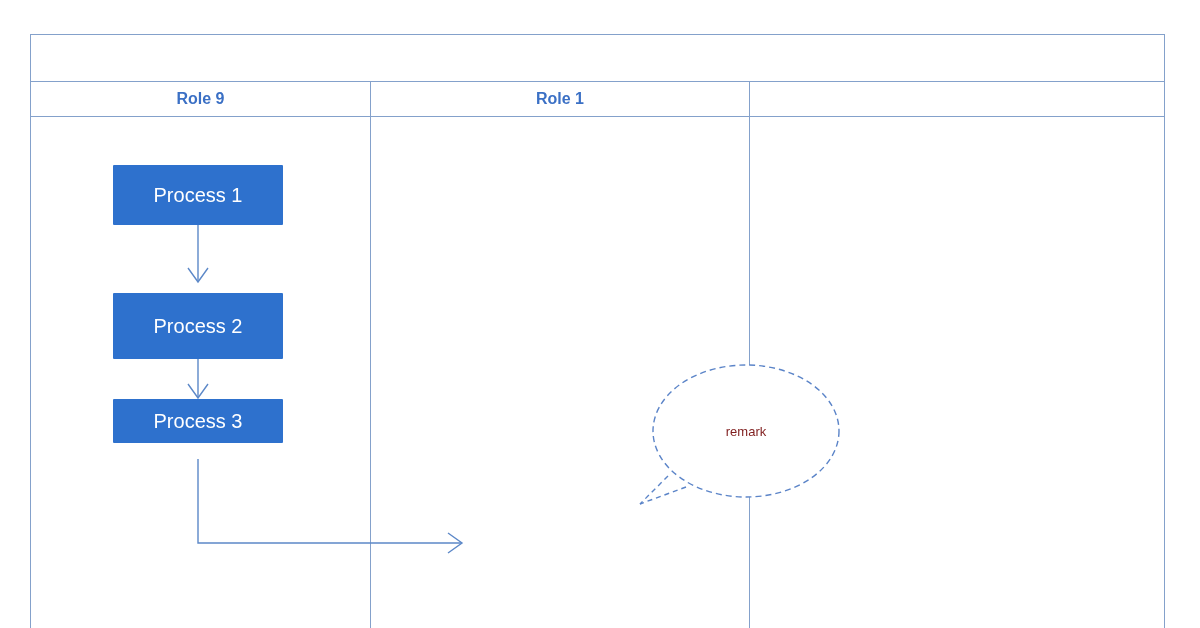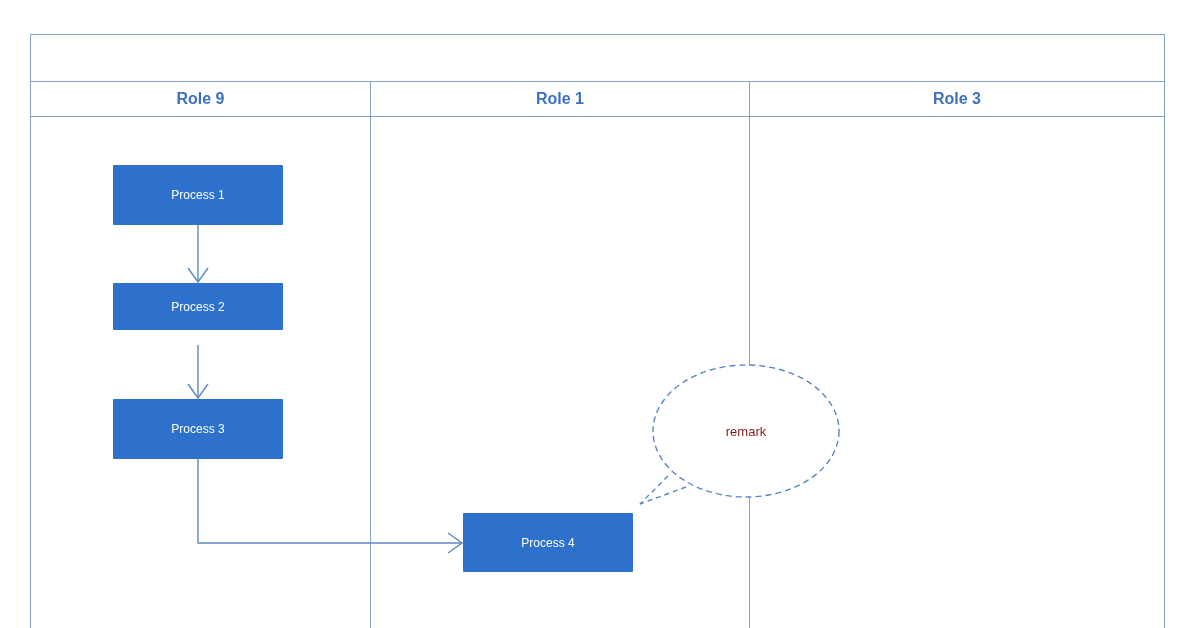--- a/index.html
+++ b/index.html
@@ -60,26 +60,26 @@
   }
   
   .node {
     position: absolute;
     width: 170px;
     background: #2e71cd;
     color: #ffffff;
     display: flex;
     align-items: center;
     justify-content: center;
-    font-size: 12px;
+    font-size: 20px;
     border-radius: 1px;
   }
   .node.p1 { left: 113px; top: 165px; height: 60px; }
-  .node.p2 { left: 113px; top: 283px; height: 47px; }
-  .node.p3 { left: 113px; top: 399px; height: 60px; text-align: center; }
+  .node.p2 { left: 113px; top: 293px; height: 66px; }
+  .node.p3 { left: 113px; top: 399px; height: 44px; text-align: center; }
   .node.p4 { left: 463px; top: 513px; height: 59px; }
   
   .callout-label {
     position: absolute;
     left: 653px; top: 365px;
     width: 186px; height: 132px;
     display: flex;
     align-items: center;
     justify-content: center;
     font-size: 13px;
@@ -89,21 +89,20 @@
 </head>
 <body>
 
 <div class="stage">
 
   <div class="pool">
     <div class="pool-title-band"></div>
     <div class="lane-header-row">
       <div class="lane-header w1">Role 9</div>
       <div class="lane-header w2">Role 1</div>
-      <div class="lane-header w3">Role 3</div>
     </div>
     <div class="lane-body-row">
       <div class="lane-body w1"></div>
       <div class="lane-body w2"></div>
       <div class="lane-body w3"></div>
     </div>
   </div>
 
   <svg class="overlay" viewBox="0 0 1200 628" xmlns="http://www.w3.org/2000/svg">
     <g stroke="#5c88c8" stroke-width="1.4" fill="none">
@@ -129,17 +128,16 @@
       <g stroke="#5b84c8" stroke-width="1.4" stroke-dasharray="5 4" fill="none">
         <line x1="668" y1="476" x2="640" y2="504"></line>
         <line x1="686" y1="487" x2="640" y2="504"></line>
       </g>
     </g>
   </svg>
 
   <div class="node p1">Process 1</div>
   <div class="node p2">Process 2</div>
   <div class="node p3">Process 3</div>
-  <div class="node p4">Process 4</div>
 
   <div class="callout-label">remark</div>
 
 </div>
 
 </body></html>

